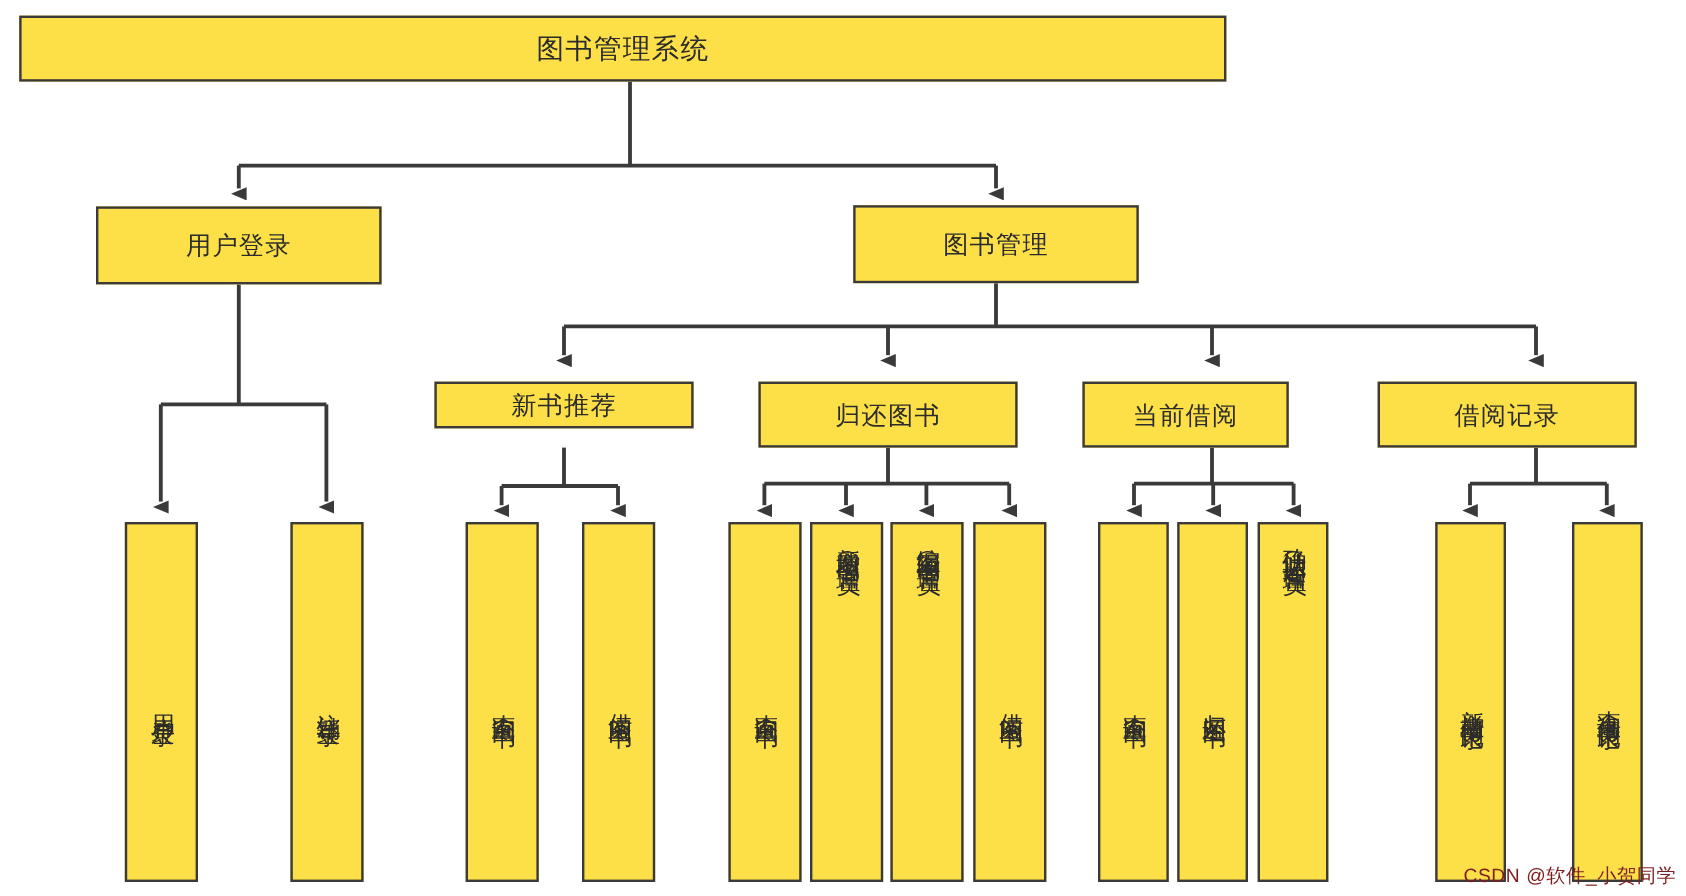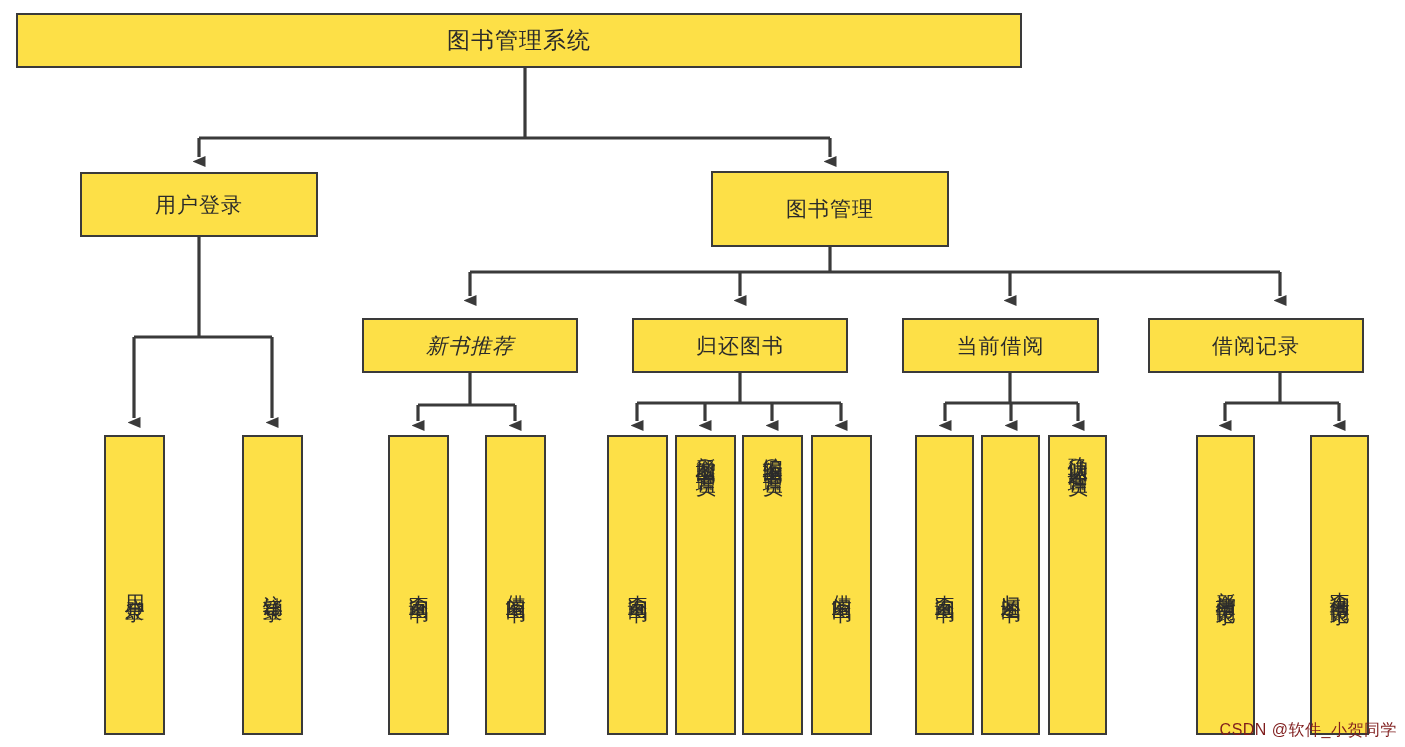--- a/index.html
+++ b/index.html
@@ -126,33 +126,33 @@
   </svg>
 
   <div class="node root" style="left:16px; top:13px; width:1006px; height:55px;">
     <span>图书管理系统</span>
   </div>
 
   <div class="node" style="left:80px; top:172px; width:238px; height:65px;">
     <span>用户登录</span>
   </div>
 
-  <div class="node" style="left:711px; top:171px; width:238px; height:76px;">
+  <div class="node" style="left:711px; top:171px; width:238px; height:65px;">
     <span>图书管理</span>
   </div>
 
-  <div class="node" style="left:362px; top:318px; width:216px; height:55px;font-style:italic;">
+  <div class="node" style="left:362px; top:318px; width:216px; height:39px;">
     <span>新书推荐</span>
   </div>
 
   <div class="node" style="left:632px; top:318px; width:216px; height:55px;">
     <span>归还图书</span>
   </div>
 
-  <div class="node" style="left:902px; top:318px; width:197px; height:55px;">
+  <div class="node" style="left:902px; top:318px; width:172px; height:55px;">
     <span>当前借阅</span>
   </div>
 
   <div class="node" style="left:1148px; top:318px; width:216px; height:55px;">
     <span>借阅记录</span>
   </div>
 
   <div class="node leaf centered" style="left:104px; top:435px; width:61px; height:300px;">
     <span class="vtext">用户登录</span>
   </div>

